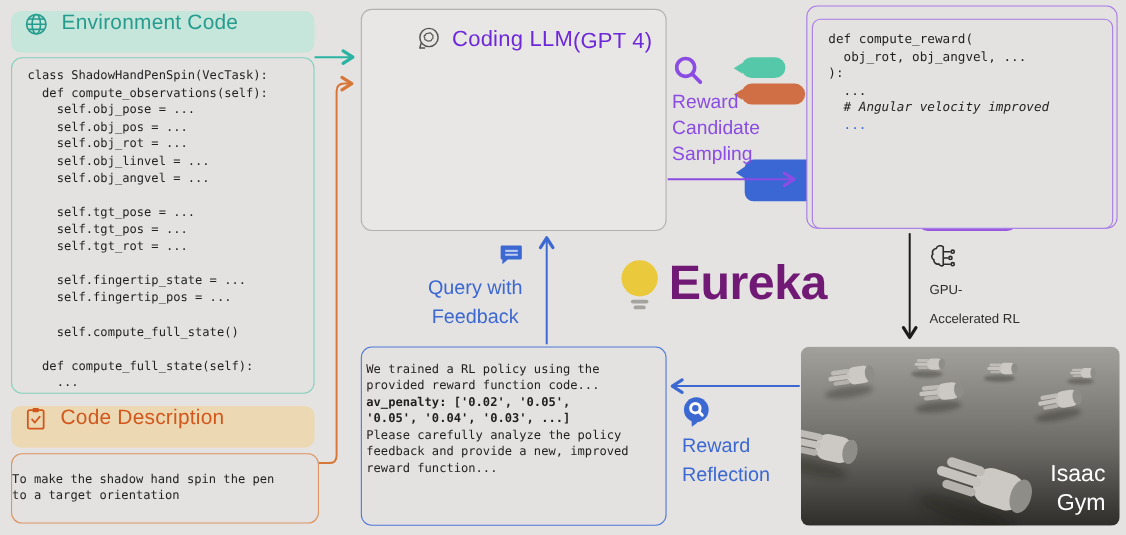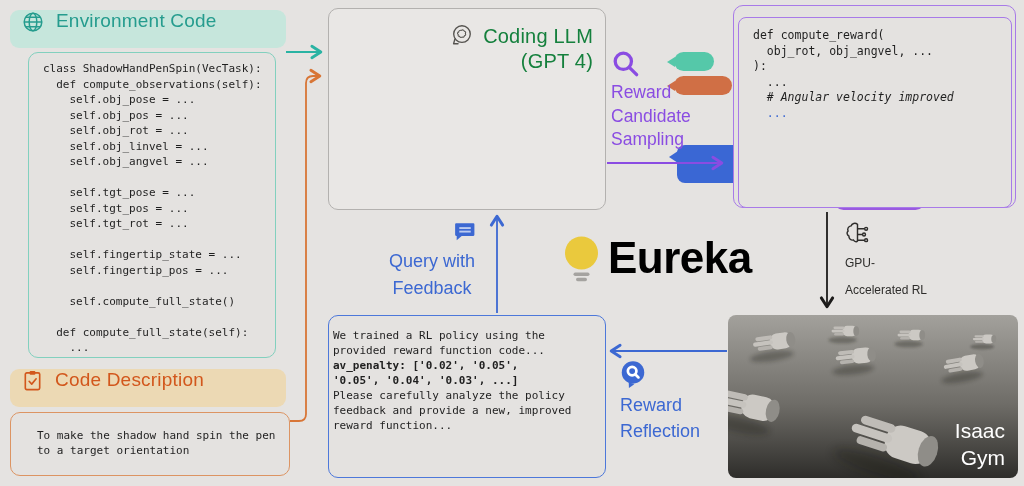--- a/index.html
+++ b/index.html
@@ -20,28 +20,28 @@
   .hdr{display:flex;align-items:flex-start;gap:11px;border-radius:9px;padding-left:11px}
   .hdr svg{flex:0 0 auto}
   #env-header{left:10px;top:10px;width:276px;height:38px;background:var(--teal_bg)}
   #env-header .hdr-label{color:var(--teal)}
   #task-header{left:10px;top:369px;width:276px;height:38px;background:var(--orange_bg)}
   #task-header .hdr-label{color:var(--orange)}
   .hdr-label{font-size:19px;font-weight:500;letter-spacing:.2px}
 
   
   .codebox{background:var(--box_bg);border-radius:10px}
-  #env-code-box{left:28px;top:52px;width:248px;height:306px;border:1.5px solid var(--teal_border);padding:8px 16px 0 14px}
+  #env-code-box{left:10px;top:52px;width:276px;height:306px;border:1.5px solid var(--teal_border);padding:8px 16px 0 14px}
   #env-code-box pre{font-size:11px;line-height:15.5px}
-  #task-box{left:10px;top:412px;width:280px;height:64px;border:1.5px solid var(--orange_border);padding:15px 6px 0 26px}
+  #task-box{left:10px;top:412px;width:280px;height:64px;border:1.5px solid var(--orange_border);padding:15px 6px 0 0}
   #task-box pre{font-size:11px;line-height:15px}
 
   
   #llm-box{left:328px;top:8px;width:278px;height:202px;background:var(--llm_bg);border:1.5px solid var(--llm_border);border-radius:10px}
-  #llm-title-wrap{position:absolute;top:14px;right:12px;display:flex;flex-direction:column;align-items:flex-end;color:#15803d}
+  #llm-title-wrap{position:absolute;top:14px;right:12px;display:flex;align-items:flex-end;color:#6d28d9}
   #llm-title-row{display:flex;align-items:center;gap:8px}
   #llm-title-wrap .t{font-size:20px;line-height:23px;letter-spacing:.2px}
 
   
   .bubble{position:absolute;border-radius:10px}
   .bubble::before{content:"";position:absolute;width:0;height:0}
   .tail-left::before{left:-7px;top:50%;transform:translateY(-50%);border:5px solid transparent;border-left:0;border-right:8px solid}
   .tail-right::before{right:-7px;top:50%;transform:translateY(-50%);border:5px solid transparent;border-right:0;border-left:8px solid}
   .tail-topleft::before{left:-8px;top:6px;border:6px solid transparent;border-left:0;border-right:9px solid}
   #bub-env{left:345px;top:43px;width:40px;height:19px;background:var(--teal_bubble)}
@@ -64,21 +64,21 @@
   #gpu-label{left:845px;top:250px;color:var(--dark);font-size:12px;line-height:27px}
 
   
   #reward-back{left:733px;top:5px;width:283px;height:203px;border:1.5px solid var(--purple_border);border-radius:10px;background:var(--box_bg)}
   #reward-card{left:738px;top:17px;width:274px;height:191px;border:1.5px solid var(--purple_border);border-radius:8px;background:var(--box_bg);padding:10px 4px 0 14px}
   #reward-card pre{font-size:11.5px;line-height:15.5px}
   #reward-card .cmt{font-style:italic}
   #reward-card .blue-dots{color:var(--blue)}
 
   
-  #eureka-wordmark{left:608px;top:233px;font-size:44px;font-weight:700;color:#000000;letter-spacing:-.5px}
+  #eureka-wordmark{left:608px;top:233px;font-size:44px;font-weight:700;color:#701a75;letter-spacing:-.5px}
   #lightbulb{left:563px;top:236px}
 
   
   #feedback-box{left:328px;top:315px;width:278px;height:163px;border:1.6px solid #4d78da;border-radius:10px;background:var(--box_bg);padding:12px 4px 0 4px}
   #feedback-box pre{font-size:11px;line-height:15px}
   #feedback-box .b{font-weight:bold}
 
   
   #isaac{left:728px;top:315px;width:290px;height:163px;border-radius:8px;overflow:hidden}
   #isaac-label{position:absolute;right:13px;bottom:7px;color:var(--white);font-size:21px;line-height:27px;text-align:right;font-weight:400}

